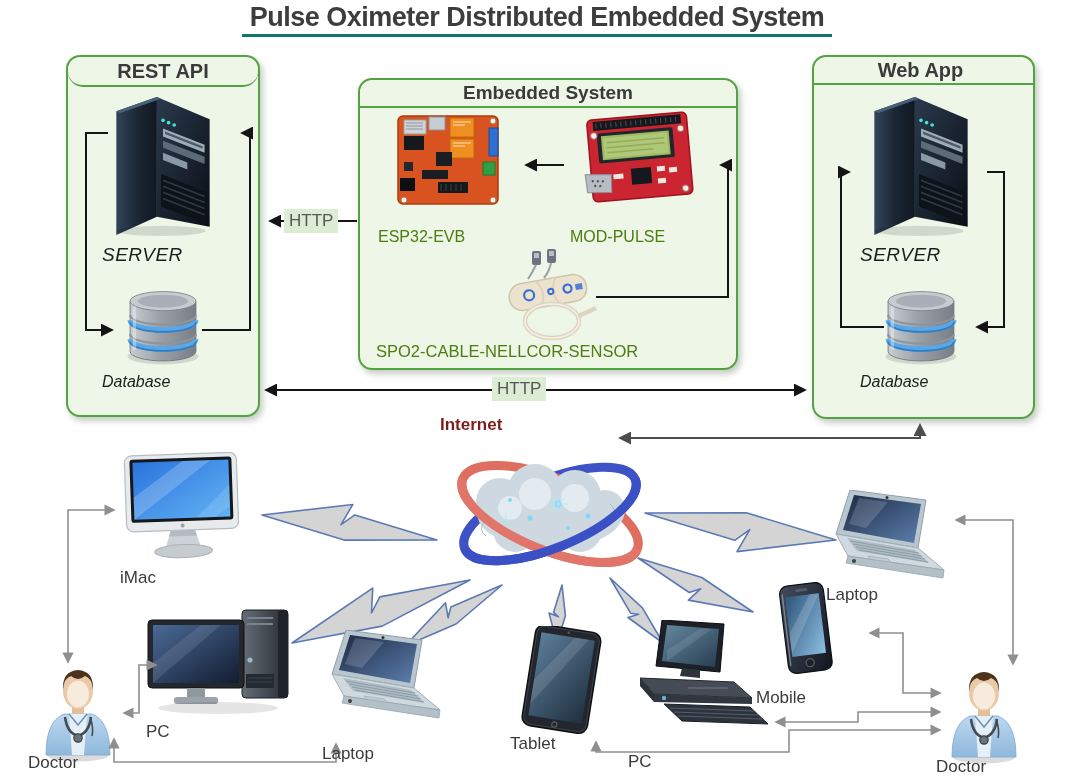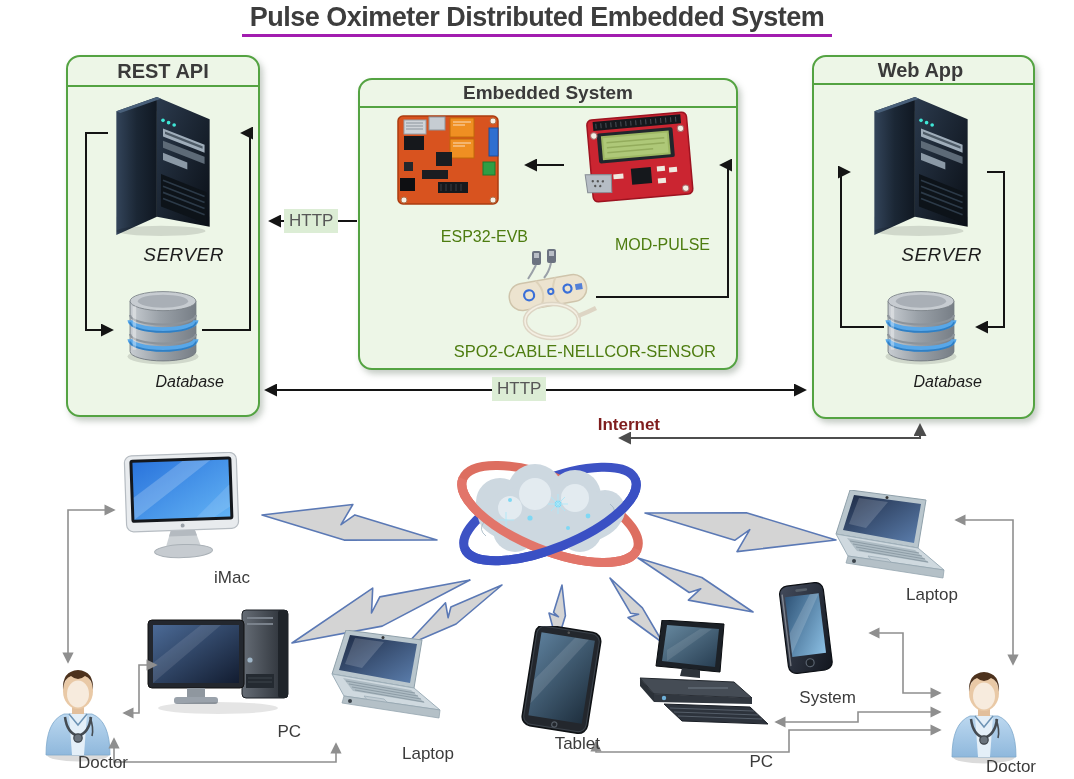--- a/index.html
+++ b/index.html
@@ -2,38 +2,38 @@
 <html><head>
 <meta charset="utf-8">
 <style>
   html,body{margin:0;padding:0;background:#fff;}
   body{width:1074px;height:779px;position:relative;overflow:hidden;
        font-family:"Liberation Sans","DejaVu Sans",sans-serif;-webkit-font-smoothing:antialiased;}
   .abs{position:absolute;}
   
   #title-wrap{top:0;left:0;width:1074px;text-align:center;z-index:6;}
   #title-wrap span{display:inline-block;font-size:27px;font-weight:bold;color:#3d3d3d;
-       letter-spacing:-0.5px;border-bottom:3px solid #a21caf;padding:2px 8px 1px 8px;}
+       letter-spacing:-0.5px;border-bottom:3px solid #0f766e;padding:2px 8px 1px 8px;}
   
   .gbox{background:#edf6e7;border:2px solid #54a342;border-radius:14px;
         box-shadow:3px 4px 6px rgba(90,110,90,.35);z-index:1;}
   .gbox .hdr{border-bottom:2px solid #54a342;text-align:center;font-weight:bold;
         color:#3a3a3a;}
   #box-rest{left:66px;top:55px;width:190px;height:358px;}
-  #box-rest .hdr{font-size:20px;padding:3px 0 2px 0;}
+  #box-rest .hdr{font-size:20px;padding:3px 0 2px 0;border-radius:15px;}
   #box-emb{left:358px;top:78px;width:376px;height:288px;}
   #box-emb .hdr{font-size:19px;padding:2px 0 2px 0;}
   #box-web{left:812px;top:55px;width:219px;height:360px;}
   #box-web .hdr{font-size:20px;padding:2px 6px 1px 0;}
   
   svg.layer{position:absolute;left:0;top:0;pointer-events:none;}
   #bolts{z-index:2;}
   svg.dev{position:absolute;z-index:3;}
   #arrows{z-index:4;}
-  .lbl{position:absolute;z-index:5;text-align:right;color:#3b3b3b;font-size:17px;}
+  .lbl{position:absolute;z-index:5;text-align:left;color:#3b3b3b;font-size:17px;}
   .lbl.inbox{color:#1c1c1c;font-style:italic;}
   .lbl.board{color:#4d7c0f;font-size:16px;}
   .lbl.http{background:#dcedd5;color:#575757;font-size:17px;padding:2px 5px;z-index:5;}
   .lbl.bold{font-weight:bold;color:#7f1d1d;}
   .srv{font-size:19px;letter-spacing:.5px;}
   .dbl{font-size:16px;}
 </style>
 </head>
 <body>
 
@@ -423,26 +423,26 @@
     <path d="M940,712 H858 V722 H776" marker-start="url(#mg)" marker-end="url(#mg)"></path>
     <path d="M940,730 H789 V752 H596 V742" marker-start="url(#mg)" marker-end="url(#mg)"></path>
   </g>
 </svg>
 
 <div class="lbl inbox srv" style="left:102px;top:244px;width:122px">SERVER</div>
 <div class="lbl inbox dbl" style="left:102px;top:373px;width:122px">Database</div>
 <div class="lbl inbox srv" style="left:860px;top:244px;width:122px">SERVER</div>
 <div class="lbl inbox dbl" style="left:860px;top:373px;width:122px">Database</div>
 <div class="lbl board" style="left:378px;top:228px;width:150px">ESP32-EVB</div>
-<div class="lbl board" style="left:570px;top:236px;width:140px">MOD-PULSE</div>
+<div class="lbl board" style="left:570px;top:228px;width:140px">MOD-PULSE</div>
 <div class="lbl board" style="left:376px;top:342px;width:340px;font-size:16.5px">SPO2-CABLE-NELLCOR-SENSOR</div>
 <div class="lbl http" style="left:284px;top:209px">HTTP</div>
 <div class="lbl http" style="left:492px;top:377px">HTTP</div>
 <div class="lbl bold" style="left:440px;top:415px;width:220px">Internet</div>
 <div class="lbl" style="left:120px;top:568px;width:130px">iMac</div>
 <div class="lbl" style="left:146px;top:722px;width:155px">PC</div>
 <div class="lbl" style="left:322px;top:744px;width:132px">Laptop</div>
 <div class="lbl" style="left:510px;top:734px;width:90px">Tablet</div>
 <div class="lbl" style="left:628px;top:752px;width:145px">PC</div>
-<div class="lbl" style="left:756px;top:688px;width:100px">System</div>
+<div class="lbl" style="left:756px;top:688px;width:100px">Mobile</div>
 <div class="lbl" style="left:826px;top:585px;width:132px">Laptop</div>
 <div class="lbl" style="left:28px;top:753px;width:100px">Doctor</div>
 <div class="lbl" style="left:936px;top:757px;width:100px">Doctor</div>
 
 </body></html>

